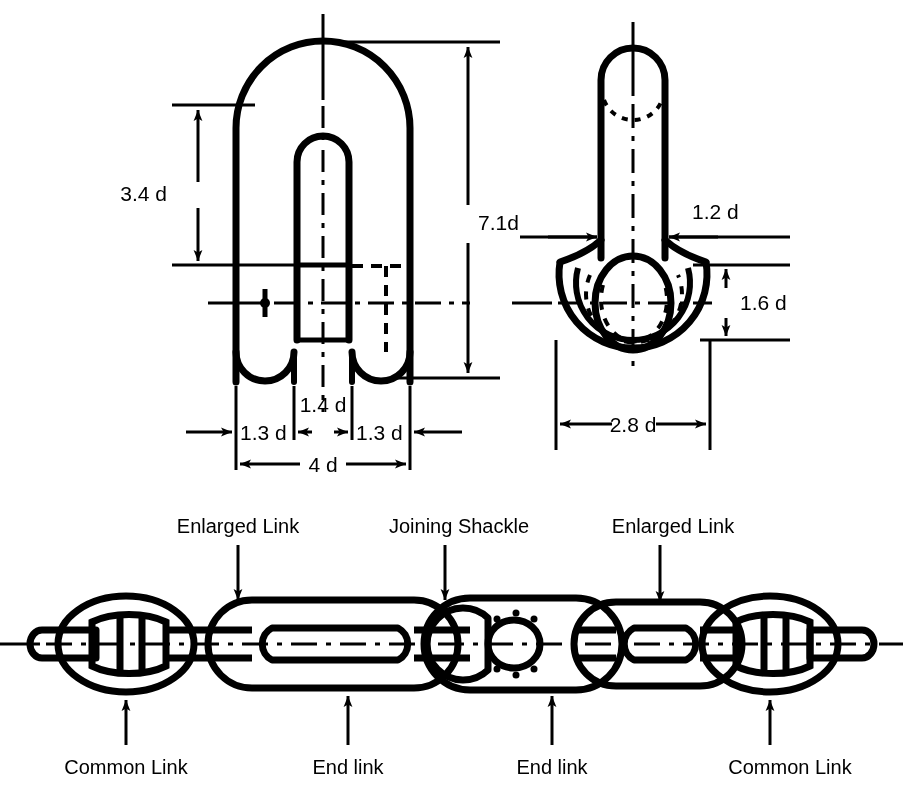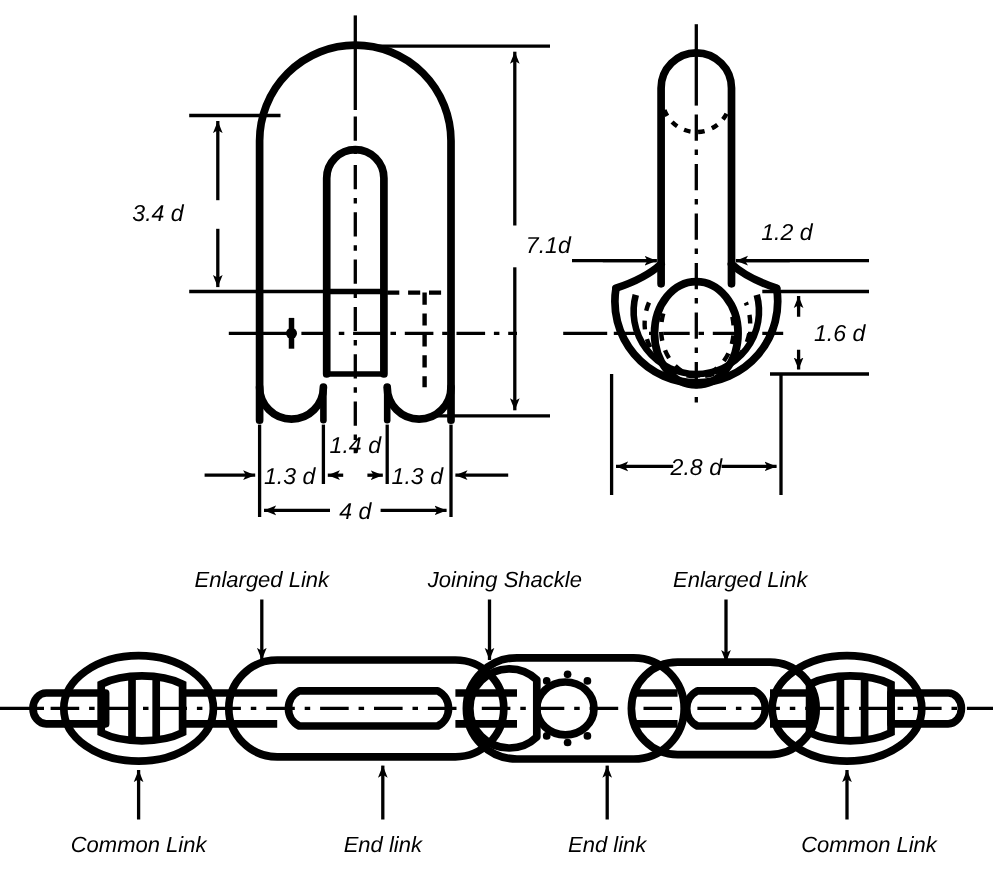--- a/index.html
+++ b/index.html
@@ -4,21 +4,21 @@
 <title>Joining Shackle Diagram</title>
 <style>
   html,body{margin:0;padding:0;background:#ffffff;}
   body{
     width:903px;height:799px;
     font-family:"Liberation Sans", sans-serif;
     color:#000;
     position:relative;
     overflow:hidden;
   }
-  #stage{position:absolute;left:0;top:0;width:903px;height:799px;font-style:italic;}
+  #stage{position:absolute;left:0;top:0;width:903px;height:799px;}
   svg{display:block;}
   .dimtext{
     font-family:"Liberation Sans", sans-serif;
     font-size:21px;
     fill:#000;
     dominant-baseline:middle;
   }
   .calltext{
     font-family:"Liberation Sans", sans-serif;
     font-size:20px;

